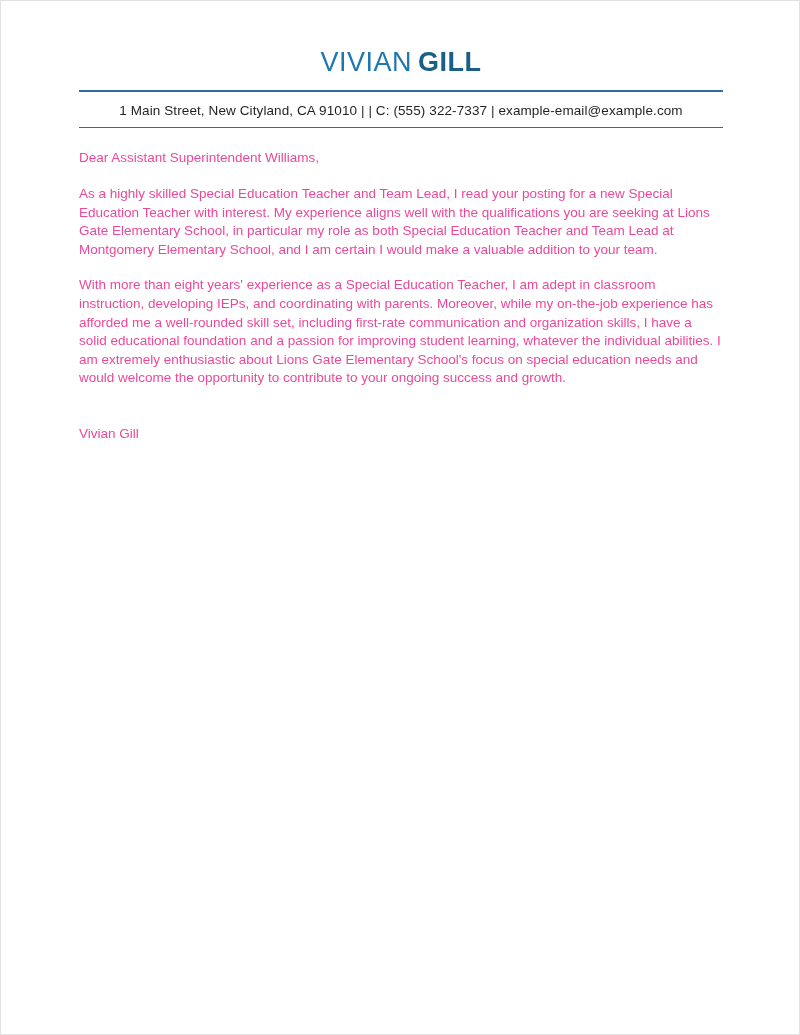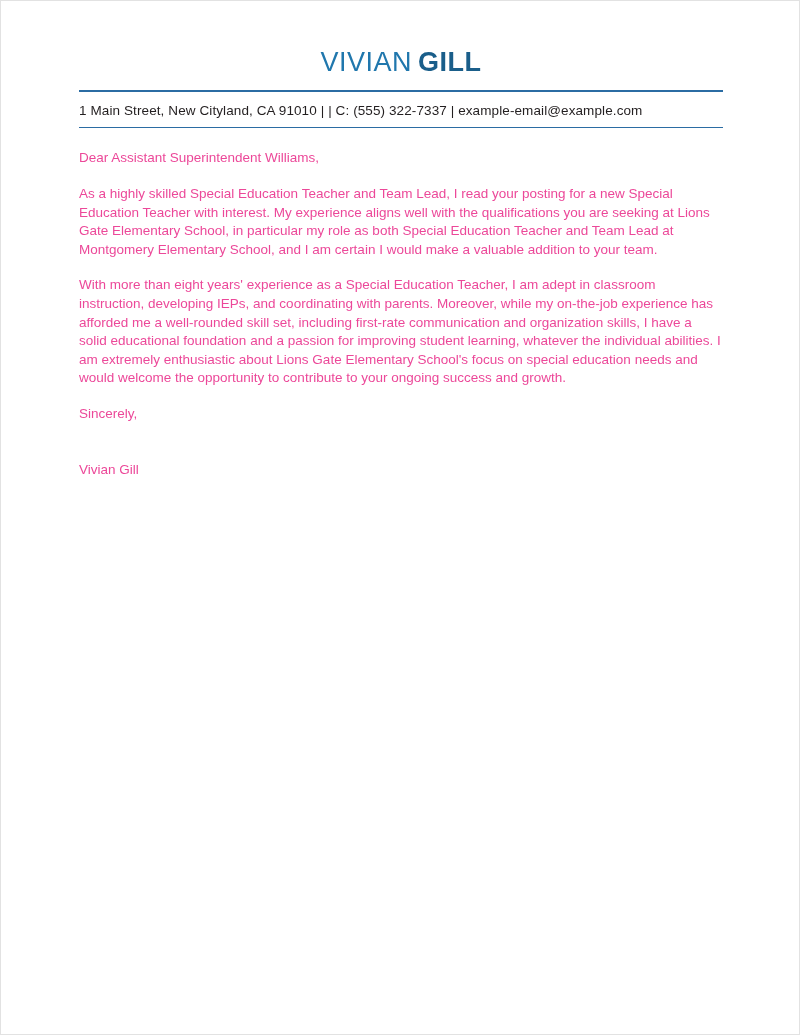--- a/index.html
+++ b/index.html
@@ -48,21 +48,21 @@
     color: #1a5e8a;
     margin-left: 6px;
   }
   .rule {
     height: 2px;
     background: #2b6ca3;
     width: 100%;
     margin: 0 0 0 0;
   }
   .contact-line {
-    text-align: left;
+    text-align: center;
     font-size: 13.5px;
     color: #231f20;
     padding: 11px 0 0 0;
     letter-spacing: 0.1px;
     white-space: nowrap;
   }
   .rule-bottom {
     height: 1px;
     background: #2b6ca3;
     width: 100%;
@@ -104,18 +104,17 @@
     <div class="rule"></div>
 
     <div class="contact-line">1 Main Street, New Cityland, CA 91010 | | C: (555) 322-7337 | example-email@example.com</div>
 
     <div class="rule-bottom"></div>
 
     <div class="body-area">
       <p class="salutation">Dear Assistant Superintendent Williams,</p>
       <p class="para">As a highly skilled Special Education Teacher and Team Lead, I read your posting for a new Special Education Teacher with interest. My experience aligns well with the qualifications you are seeking at Lions Gate Elementary School, in particular my role as both Special Education Teacher and Team Lead at Montgomery Elementary School, and I am certain I would make a valuable addition to your team.</p>
       <p class="para">With more than eight years' experience as a Special Education Teacher, I am adept in classroom instruction, developing IEPs, and coordinating with parents. Moreover, while my on-the-job experience has afforded me a well-rounded skill set, including first-rate communication and organization skills, I have a solid educational foundation and a passion for improving student learning, whatever the individual abilities. I am extremely enthusiastic about Lions Gate Elementary School's focus on special education needs and would welcome the opportunity to contribute to your ongoing success and growth.</p>
-      <p class="closing">Sincerely,</p>
       <p class="signature">Vivian Gill</p>
     </div>
 
   </div>
 </div>
 
 </body></html>

